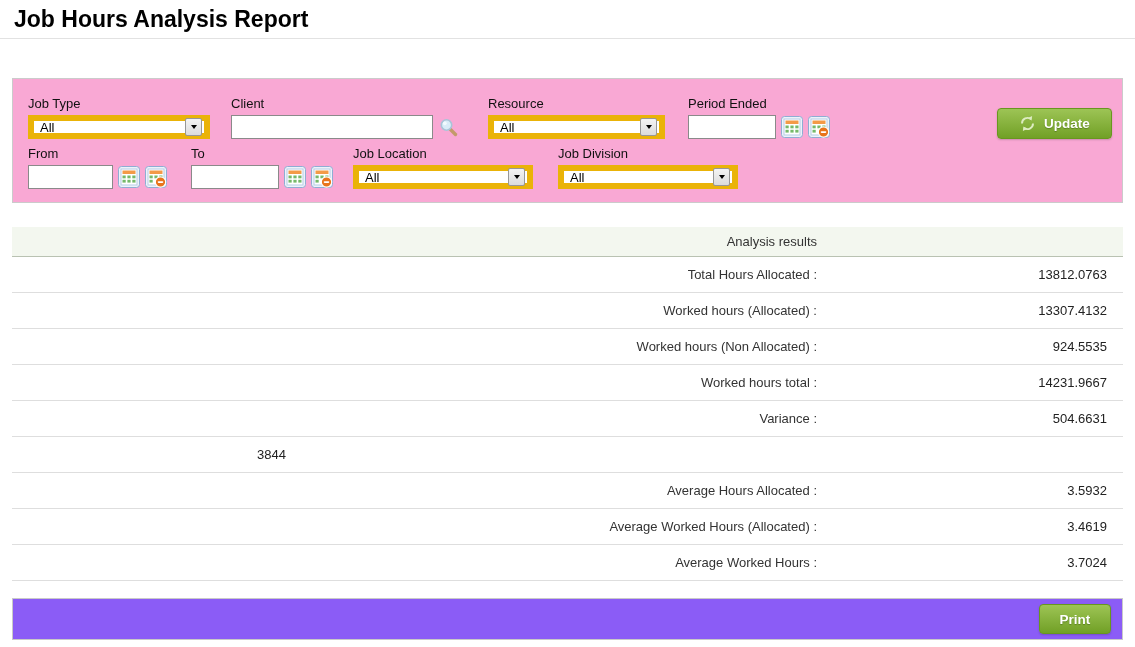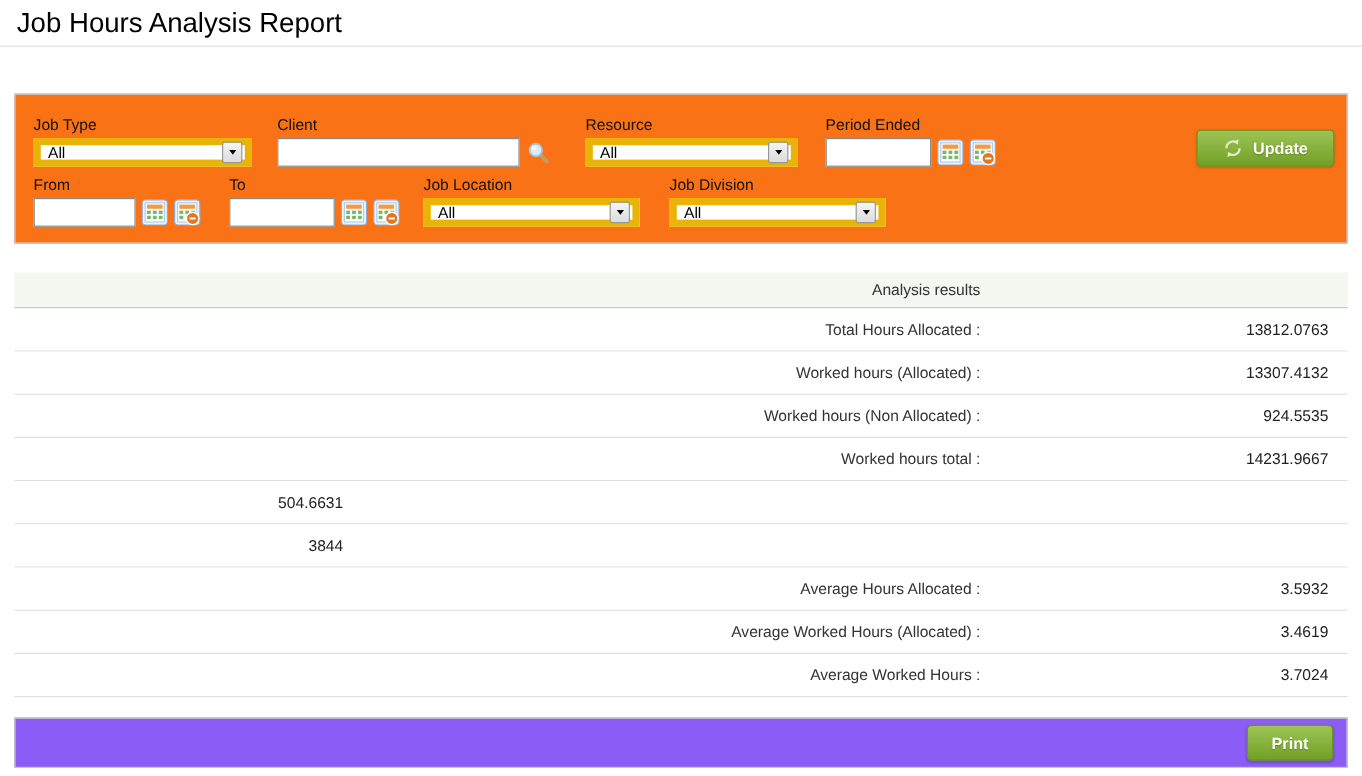--- a/index.html
+++ b/index.html
@@ -1,25 +1,25 @@
 <!DOCTYPE html>
 <html><head>
 <meta charset="utf-8">
 <style>
   * { margin:0; padding:0; box-sizing:border-box; }
   html,body { width:1135px; height:647px; background:#fff;
     font-family:"Liberation Sans", sans-serif; color:#1b1b1b; }
 
   
   .page-header { height:39px; border-bottom:1px solid #e2e2e2; padding:6px 0 0 14px; }
-  .page-header h1 { font-size:23px; font-weight:400; color:#000; letter-spacing:0; }
+  .page-header h1 { font-size:23px; font-weight:700; color:#000; letter-spacing:0; }
 
   
   .filter-panel { position:relative; margin:39px 12px 0 12px; height:125px;
-    border:1px solid #cbcbcb; background:#f97316; }
+    border:1px solid #cbcbcb; background:#f9a8d4; }
   .field { position:absolute; }
   .field label { display:block; font-size:13px; color:#111; margin-bottom:4px; }
   .control-row { display:flex; align-items:center; }
 
   .text-input { height:24px; border:1px solid #8a8a8a; background:#fff; font-size:13px;
     padding:0 5px; font-family:"Liberation Sans", sans-serif; color:#000; }
 
   .select { display:flex; align-items:center; justify-content:space-between; height:24px;
     border:6px solid #eab308; background:#fff; padding:0 2px 0 6px; cursor:default; }
   .select .select-value { font-size:13px; color:#000; }
@@ -256,20 +256,21 @@
     <div class="cell-label">Worked hours (Non Allocated) :</div>
     <div class="cell-value">924.5535</div>
   </div>
 
   <div class="t-row">
     <div class="cell-label">Worked hours total :</div>
     <div class="cell-value">14231.9667</div>
   </div>
 
   <div class="t-row">
+    <div class="cell-label">Variance :</div>
     <div class="cell-value">504.6631</div>
   </div>
 
   <div class="t-row">
     <div class="cell-value">3844</div>
   </div>
 
   <div class="t-row">
     <div class="cell-label">Average Hours Allocated :</div>
     <div class="cell-value">3.5932</div>

